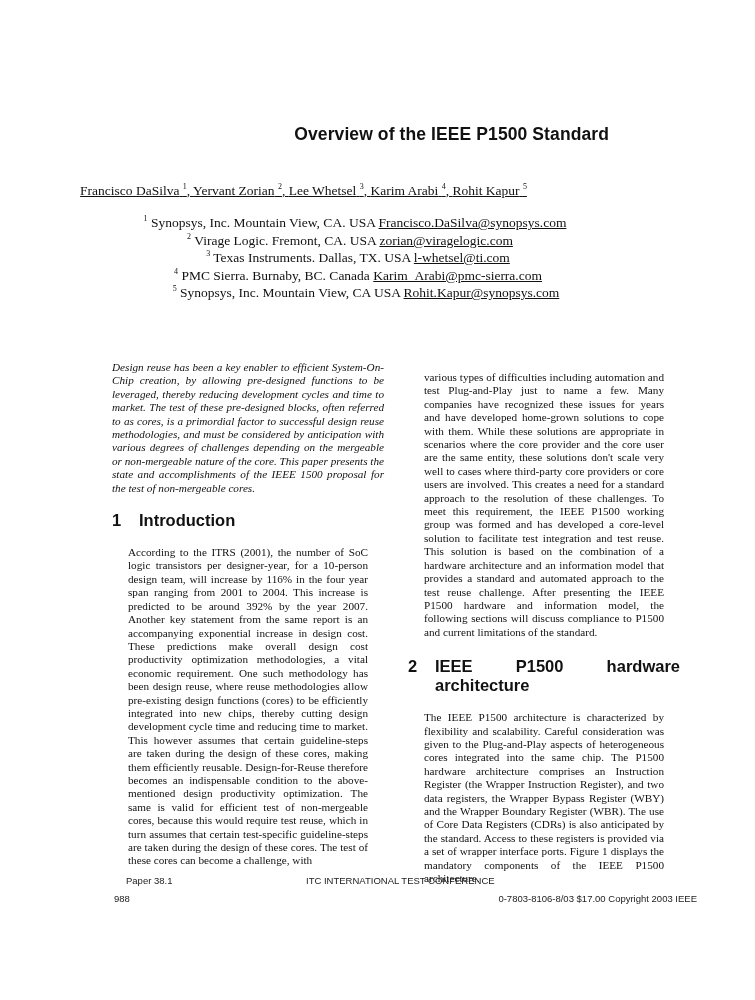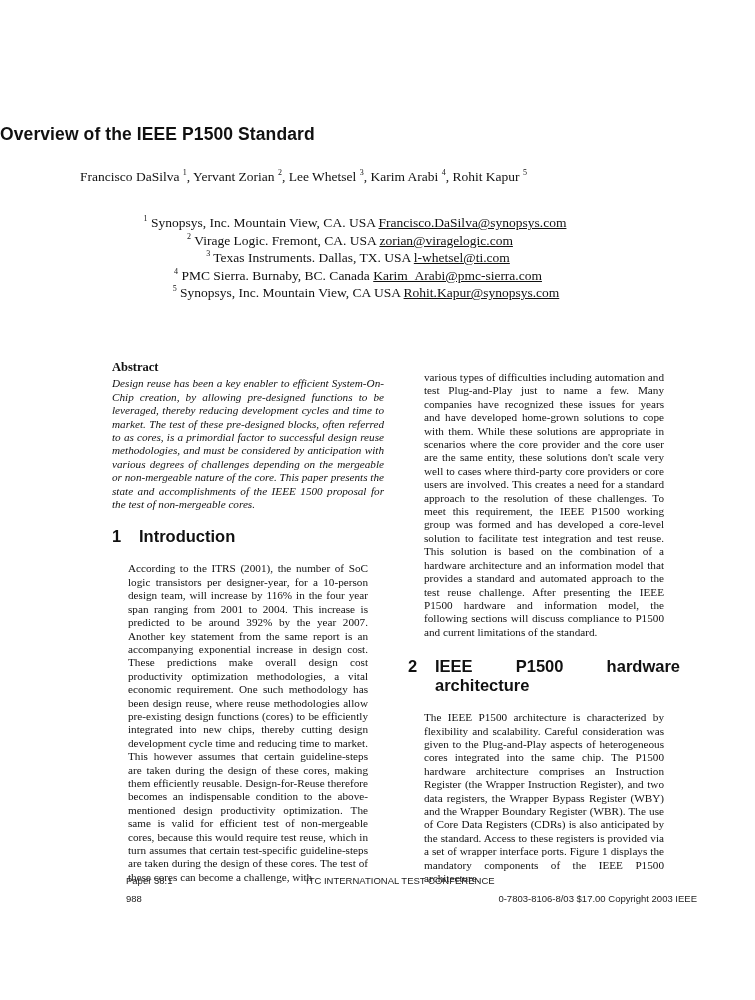--- a/index.html
+++ b/index.html
@@ -13,33 +13,34 @@
       position: relative;
       overflow: hidden;
       color: #111;
       font-family: "Liberation Serif", serif;
     }
     .title {
       position: absolute;
       top: 124px;
       left: 0;
       width: 609px;
-      text-align: left;
+      text-align: right;
       font-family: "Liberation Sans", sans-serif;
       font-weight: bold;
       font-size: 17.5px;
       letter-spacing: 0.1px;
     }
     .authors {
       position: absolute;
-      top: 169px;
+      top: 183px;
       left: 0;
       width: 607px;
       text-align: center;
       font-size: 13.5px;
+      text-decoration: underline;
     }
     .authors sup, .affil sup {
       font-size: 8px;
       vertical-align: 6px;
       line-height: 0;
     }
     .affils {
       position: absolute;
       top: 214px;
       left: 0;
@@ -94,21 +95,21 @@
     }
     .footer {
       position: absolute;
       font-family: "Liberation Sans", sans-serif;
       font-size: 9.5px;
       color: #222;
       padding-left: 24px;
     }
     .footer-paper { left: 102px; top: 875px; }
     .footer-conf { left: 282px; top: 875px; }
-    .footer-page { left: 102px; top: 893px; }
+    .footer-page { left: 90px; top: 893px; }
     .footer-copy { right: 58px; top: 893px; }
   </style>
 </head>
 <body>
 
 <div>
 
   <div class="title">Overview of the IEEE P1500 Standard</div>
 
   <div class="authors">
@@ -121,21 +122,20 @@
 
   <div class="affils">
     <span class="affil"><sup>1</sup> <span>Synopsys, Inc. Mountain View, CA. USA</span> <span class="email">Francisco.DaSilva@synopsys.com</span></span>
     <span class="affil"><sup>2</sup> <span>Virage Logic. Fremont, CA. USA</span> <span class="email">zorian@viragelogic.com</span></span>
     <span class="affil"><sup>3</sup> <span>Texas Instruments. Dallas, TX. USA</span> <span class="email">l-whetsel@ti.com</span></span>
     <span class="affil"><sup>4</sup> <span>PMC Sierra. Burnaby, BC. Canada</span> <span class="email">Karim_Arabi@pmc-sierra.com</span></span>
     <span class="affil"><sup>5</sup> <span>Synopsys, Inc. Mountain View, CA USA</span> <span class="email">Rohit.Kapur@synopsys.com</span></span>
   </div>
 
   <div class="col col-left">
-    <h3 class="abstract-heading">Abstract</h3>
     <p class="abstract-text">Design reuse has been a key enabler to efficient System-On-Chip creation, by allowing pre-designed functions to be leveraged, thereby reducing development cycles and time to market. The test of these pre-designed blocks, often referred to as cores, is a primordial factor to successful design reuse methodologies, and must be considered by anticipation with various degrees of challenges depending on the mergeable or non-mergeable nature of the core. This paper presents the state and accomplishments of the IEEE 1500 proposal for the test of non-mergeable cores.</p>
 
     <h2 class="section-heading sec1">
       <span class="num">1</span>
       <span>Introduction</span>
     </h2>
     <p class="body">According to the ITRS (2001), the number of SoC logic transistors per designer-year, for a 10-person design team, will increase by 116% in the four year span ranging from 2001 to 2004. This increase is predicted to be around 392% by the year 2007. Another key statement from the same report is an accompanying exponential increase in design cost. These predictions make overall design cost productivity optimization methodologies, a vital economic requirement. One such methodology has been design reuse, where reuse methodologies allow pre-existing design functions (cores) to be efficiently integrated into new chips, thereby cutting design development cycle time and reducing time to market. This however assumes that certain guideline-steps are taken during the design of these cores, making them efficiently reusable. Design-for-Reuse therefore becomes an indispensable condition to the above-mentioned design productivity optimization. The same is valid for efficient test of non-mergeable cores, because this would require test reuse, which in turn assumes that certain test-specific guideline-steps are taken during the design of these cores. The test of these cores can become a challenge, with</p>
   </div>
 
   <div class="col col-right">

